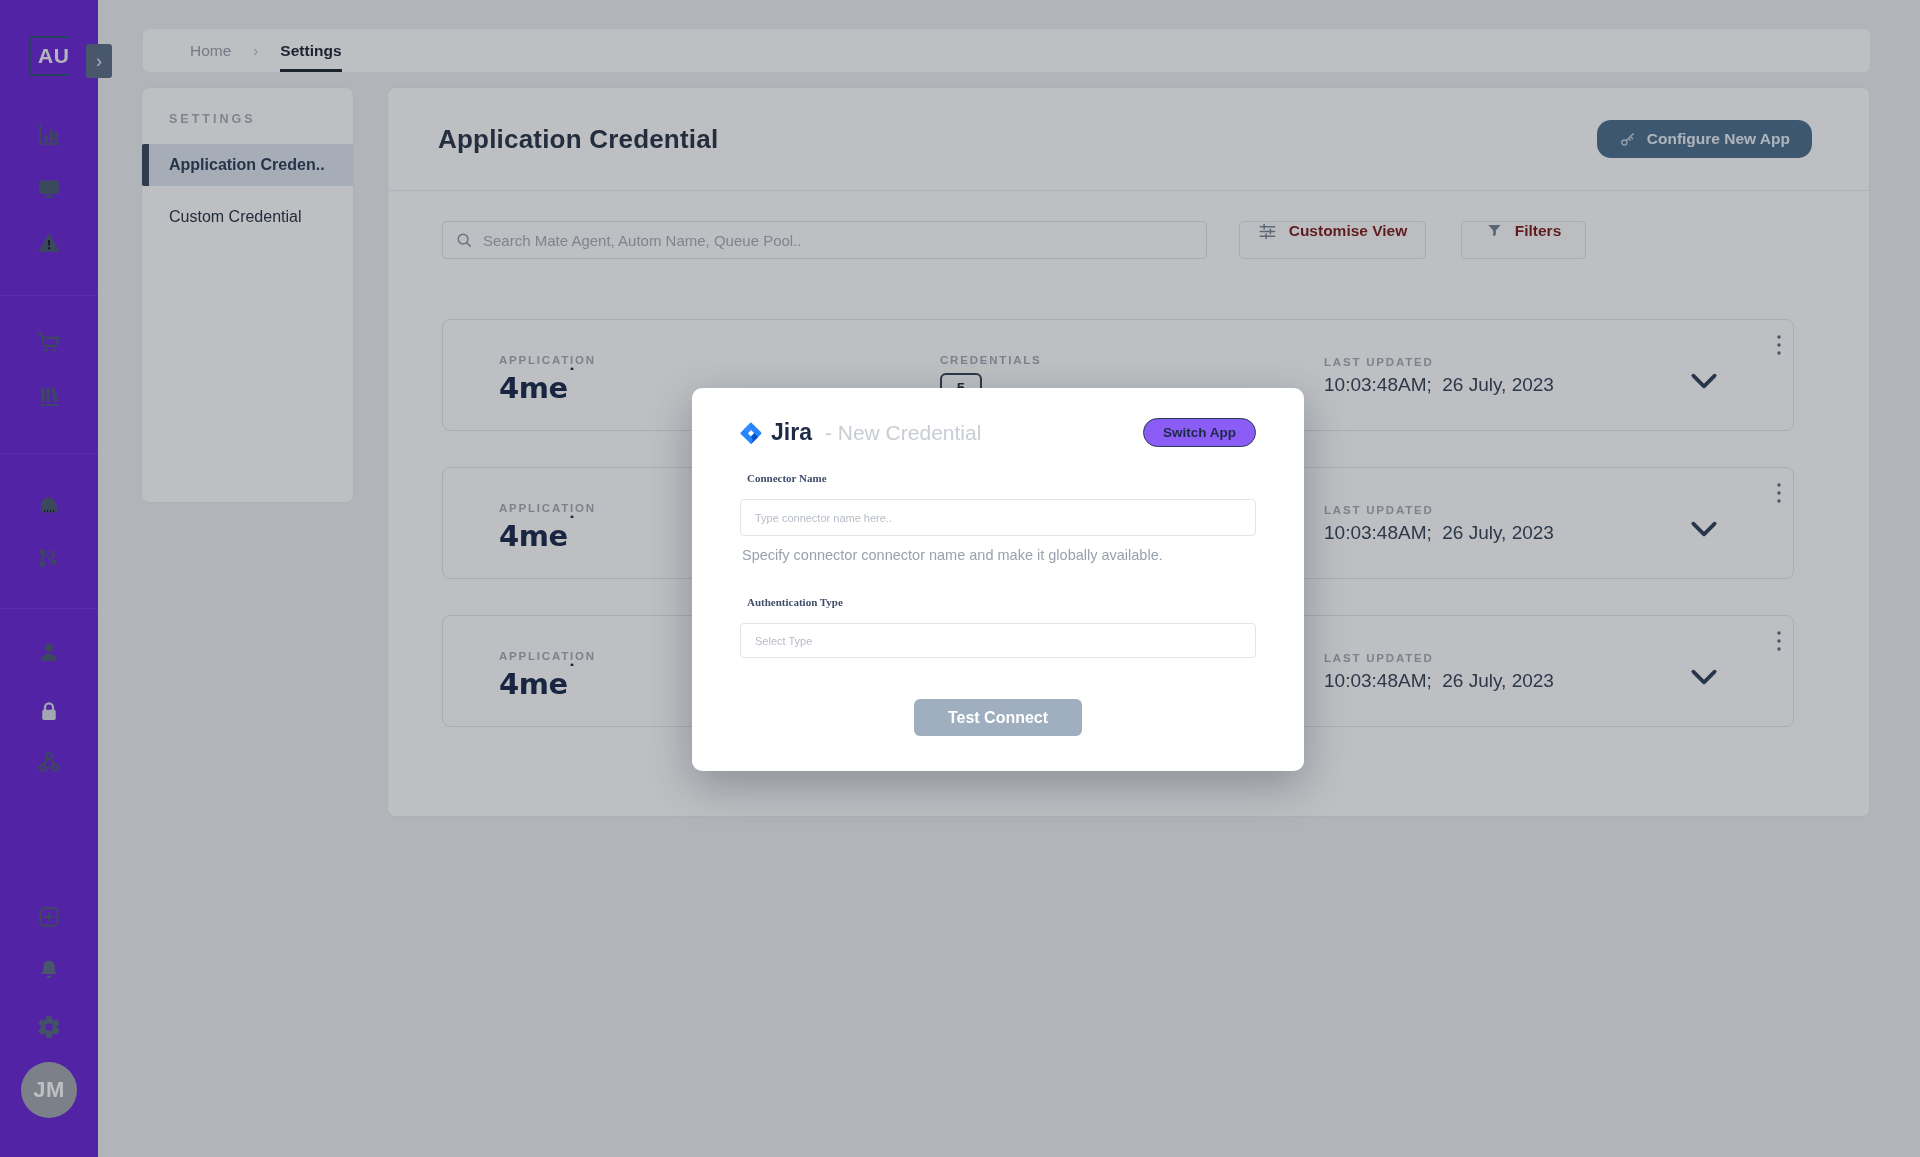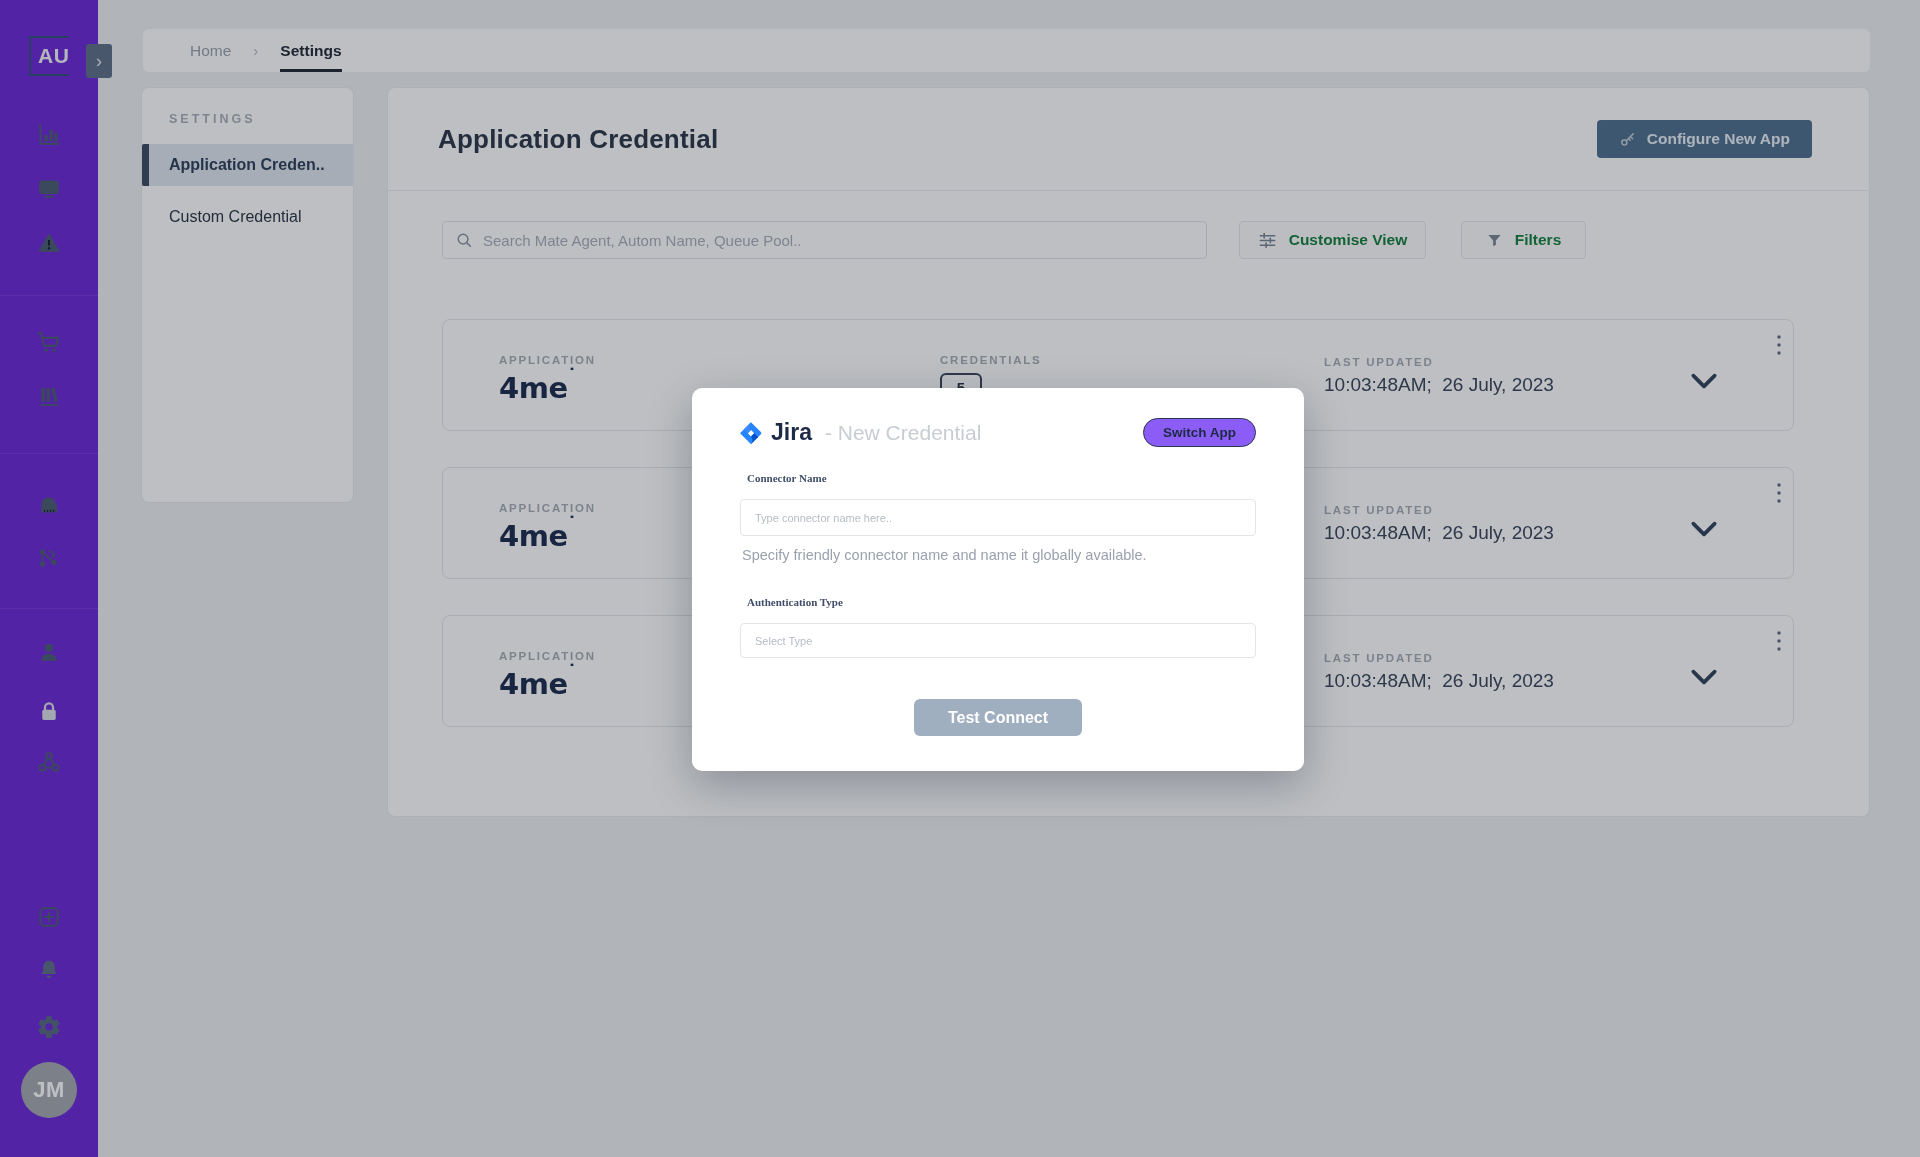--- a/index.html
+++ b/index.html
@@ -39,32 +39,32 @@
                    color:#2A3444; cursor:pointer; margin-top:10px; position:relative; }
   .settings-item.active { background:#DFE7F0; color:#2F3F58; font-weight:bold; margin-top:18px; }
   .settings-item.active::before { content:""; position:absolute; left:0; top:0; bottom:0; width:7px; background:#3C4A60; border-radius:2px 0 0 2px; }
 
   
   .main-card { position:absolute; left:387px; top:87px; width:1483px; height:730px; background:#FFF;
                border-radius:8px; border:1px solid #E9EBEE; z-index:5; }
   .main-head { height:103px; border-bottom:1px solid #ECEEF1; display:flex; align-items:center;
                justify-content:space-between; padding:0 57px 0 50px; }
   .page-title { font-size:26px; font-weight:bold; color:#2B3748; letter-spacing:.2px; }
-  .cfg-btn { height:38px; padding:0 22px; background:#50708F; border:none; border-radius:4px;
+  .cfg-btn { height:38px; padding:0 22px; background:#50708F; border:none; border-radius:14px;
              color:#EAF0F6; font-size:15.5px; font-weight:bold; display:flex; align-items:center;
              gap:11px; cursor:pointer; font-family:inherit; }
 
   .search-box { position:absolute; left:54px; top:133px; width:765px; height:38px; border:1px solid #E2E5E9;
                 border-radius:4px; background:#FFF; display:flex; align-items:center; padding:0 12px; }
   .search-box input { border:none; outline:none; flex:1; font-size:15px; color:#3A4556; margin-left:10px;
                       font-family:inherit; background:transparent; }
   .search-box input::placeholder { color:#A9AFBA; }
   .tool-btn { position:absolute; top:133px; height:38px; border:1px solid #E4E6EA; border-radius:4px;
-              background:#FDFDFE; display:flex; align-items:center; justify-content:center; gap:12px;
-              font-size:15.5px; font-weight:bold; color:#15803d; cursor:pointer; font-family:inherit; }
+              background:#FDFDFE; display:flex; justify-content:center; gap:12px;
+              font-size:15.5px; font-weight:bold; color:#7f1d1d; cursor:pointer; font-family:inherit; }
   .customise-btn { left:851px; width:187px; }
   .filters-btn { left:1073px; width:125px; }
 
   
   .rows-wrap { position:absolute; left:54px; top:231px; width:1352px; }
   .cred-row { position:relative; height:112px; border:1px solid #E4E7EA; border-radius:8px; background:#FFF; margin-bottom:36px; }
   .col-label { font-size:11.5px; font-weight:bold; letter-spacing:1.8px; color:#A6ACB6; }
   .col-app { position:absolute; left:56px; top:34px; }
   .fourme { margin-top:5px; font-size:29px; font-weight:800; color:#1C2B4D; letter-spacing:-.5px;
             font-family:"DejaVu Sans","Liberation Sans",sans-serif; position:relative; display:inline-block; }
@@ -363,21 +363,21 @@
           <path fill="#0052CC" d="M15.5 12.2 12 15.7a5.9 5.9 0 0 1 0 8.3l7.7-7.7Z"></path>
         </svg>
         <span class="m-appname">Jira</span>
         <span class="m-suffix">- New Credential</span>
       </div>
       <button class="switch-btn">Switch App</button>
     </div>
 
     <div class="m-label" style="top:84px">Connector Name</div>
     <input class="m-input" style="top: 111px;" type="text" placeholder="Type connector name here..">
-    <div class="m-helper">Specify friendly connector name and name it globally available.</div>
+    <div class="m-helper">Specify connector connector name and make it globally available.</div>
 
     <div class="m-label" style="top:208px">Authentication Type</div>
     <input class="m-input" style="top: 235px; height: 35px;" type="text" placeholder="Select Type">
 
     <button class="test-btn">Test Connect</button>
   </div>
 
 </div>
 
 </body></html>

